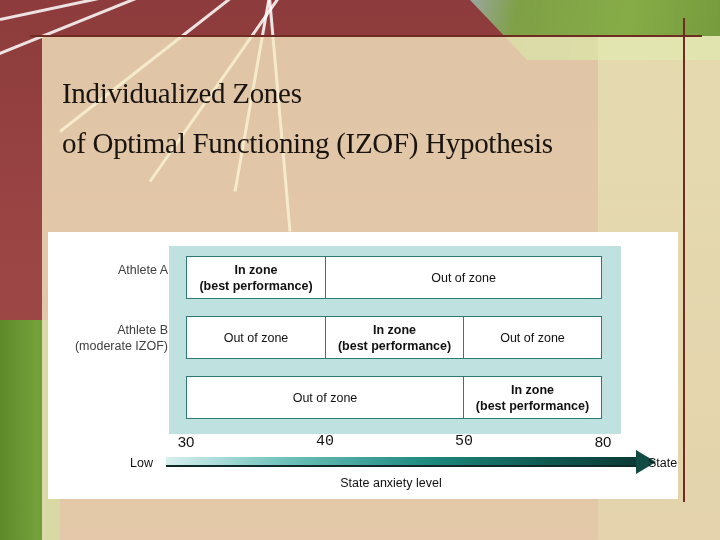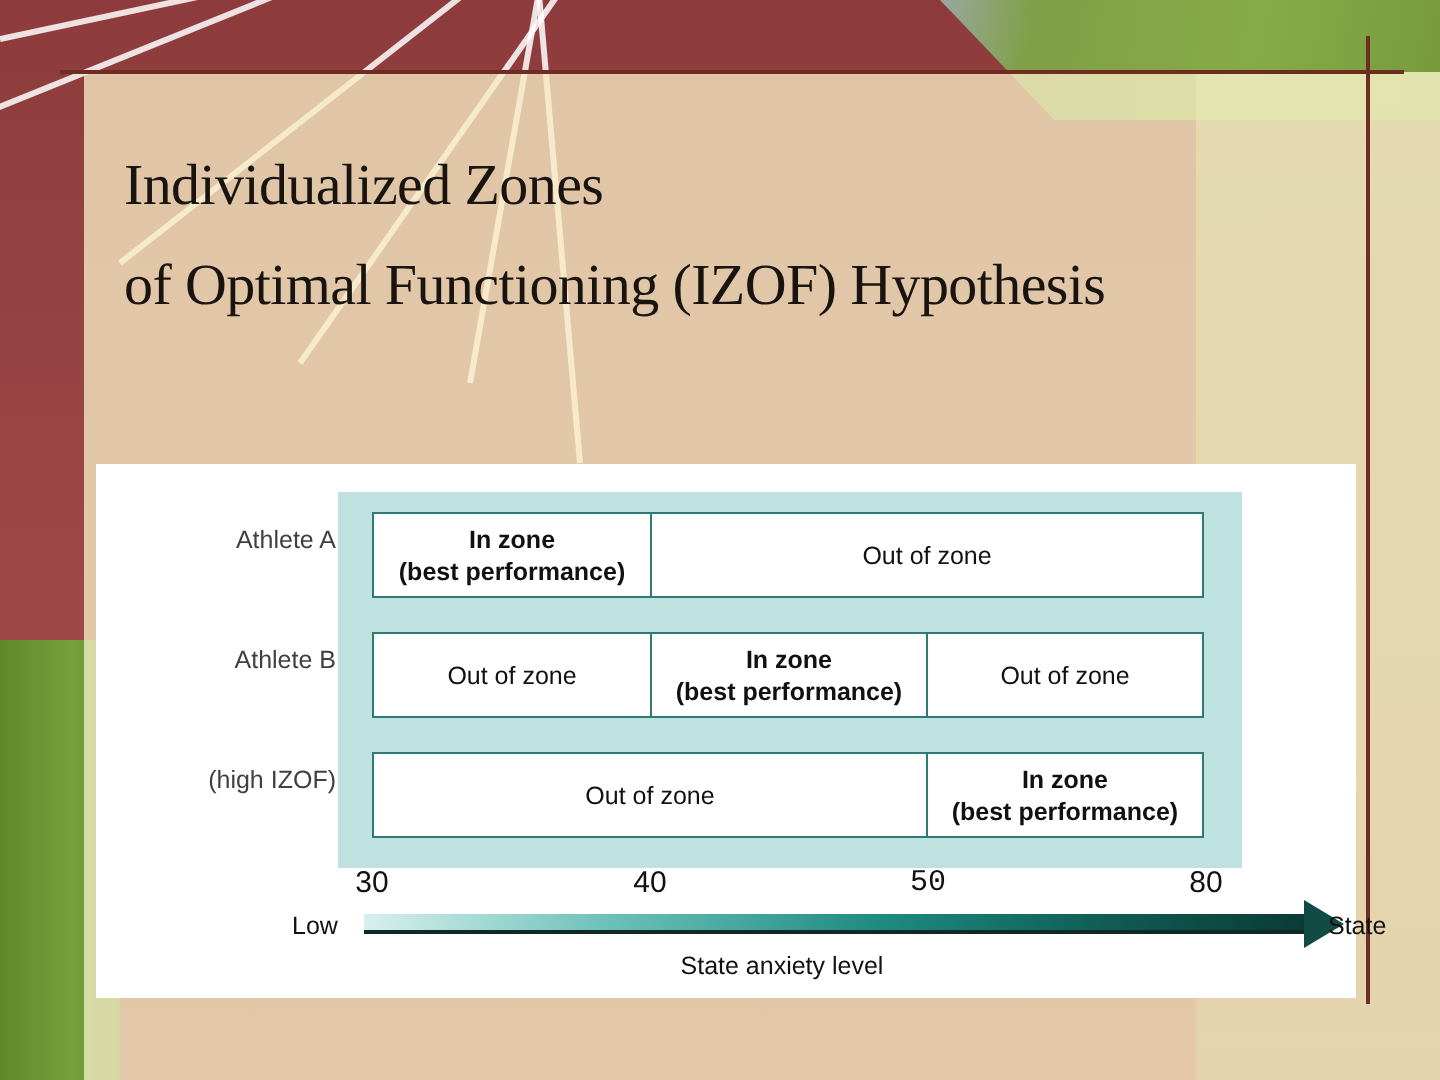--- a/index.html
+++ b/index.html
@@ -80,21 +80,21 @@
     position: absolute; left: 4px; width: 116px; text-align: right;
     font-size: 12.5px; line-height: 16px; color: #404040;
   }
   .lbl-a { top: 30px; }
   .lbl-b { top: 90px; }
   .lbl-c { top: 150px; }
 
   .tick {
     position: absolute; top: 201px; font-size: 15px; color: #111; transform: translateX(-50%);
   }
-  .arrow-row { position: absolute; left: 16px; top: 218px; width: 630px; height: 30px; padding-left: 20px; }
+  .arrow-row { position: absolute; left: 0; top: 218px; width: 630px; height: 30px; padding-left: 20px; }
   .low-label { position: absolute; left: 82px; top: 6px; font-size: 12.5px; color: #111; }
   .high-label { position: absolute; left: 600px; top: 6px; font-size: 12.5px; color: #111; }
   .arrow-bar {
     position: absolute; left: 118px; top: 7px; width: 472px; height: 10px;
     background: linear-gradient(90deg, #d8f0ee 0%, #6fc2bb 25%, #1e8a80 55%, #0f5a52 80%, #0b3a35 100%);
     border-bottom: 2px solid #0f2a26; box-sizing: border-box;
   }
   .arrow-head {
     position: absolute; left: 588px; top: 0px; width: 0; height: 0;
     border-top: 12px solid transparent; border-bottom: 12px solid transparent;
@@ -129,23 +129,23 @@
   <span>of Optimal Functioning (IZOF) Hypothesis</span>
 </h1>
 
 <div class="figure">
 
   <div class="athlete-label lbl-a">
     <div>Athlete A</div>
   </div>
   <div class="athlete-label lbl-b">
     <div>Athlete B</div>
+    <div>(moderate IZOF)</div>
   </div>
   <div class="athlete-label lbl-c">
-    <div>(high IZOF)</div>
   </div>
 
   <div class="panel">
 
     <div class="row row-a">
       <div class="cell in w10">
         <div>
           <div>In zone</div>
           <div>(best performance)</div>
         </div>
@@ -177,21 +177,21 @@
       <div class="cell in w10">
         <div>
           <div>In zone</div>
           <div>(best performance)</div>
         </div>
       </div>
     </div>
   </div>
 
   <div class="tick" style="left:138px;">30</div>
-  <div class="tick" style="left:277px;">40</div>
+  <div class="tick" style="left:277px;font-family:Liberation Mono, monospace;">40</div>
   <div class="tick" style="left:416px;font-family:Liberation Mono, monospace;">50</div>
   <div class="tick" style="left:555px;">80</div>
 
   <div class="arrow-row">
     <div class="low-label">Low</div>
     <div class="arrow-bar"></div>
     <div class="arrow-head"></div>
     <div class="high-label">State</div>
   </div>
 

